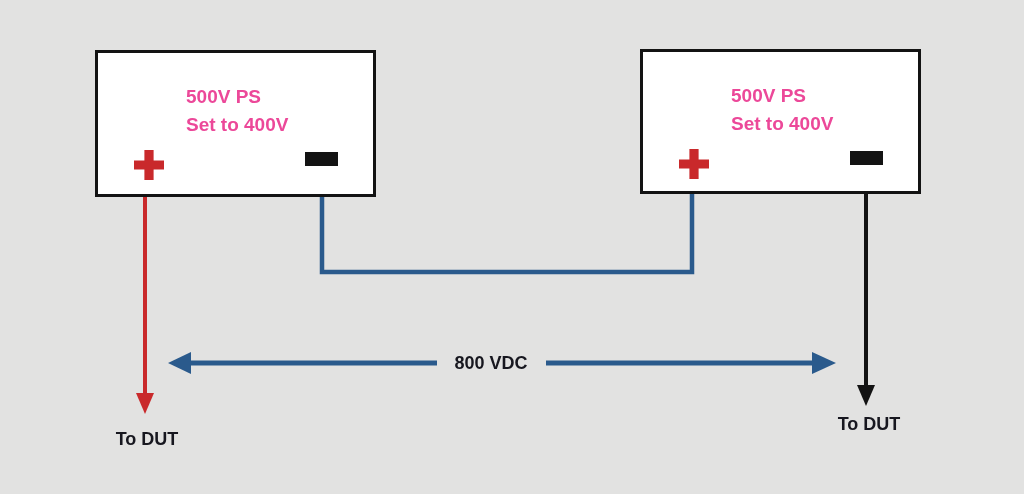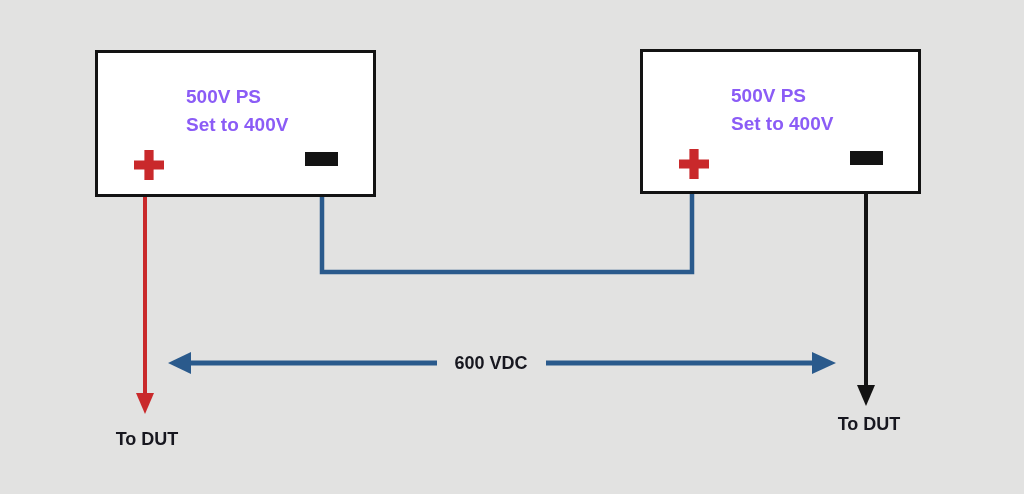--- a/index.html
+++ b/index.html
@@ -28,21 +28,21 @@
     border: 3px solid #131313;
     z-index: 2;
   }
   .ps-box.left  { left: 95px;  top: 50px; height: 147px; }
   .ps-box.right { left: 640px; top: 49px; height: 145px; }
   .ps-label {
     position: absolute;
     left: 88px; top: 30px;
     font-size: 19px;
     font-weight: bold;
-    color: #8b5cf6;
+    color: #ec4899;
     line-height: 28px;
     white-space: nowrap;
   }
   .terminal-plus {
     position: absolute;
     left: 36px; top: 97px;
     width: 30px; height: 30px;
   }
   .terminal-minus {
     position: absolute;
@@ -102,17 +102,17 @@
       <div>Set to 400V</div>
     </div>
     <svg class="terminal-plus" viewBox="0 0 30 30" xmlns="http://www.w3.org/2000/svg">
       <path d="M10.4 0 h9.2 v10.4 H30 v9.2 H19.6 V30 h-9.2 V19.6 H0 v-9.2 h10.4 Z" fill="#c9292b"></path>
     </svg>
     <svg class="terminal-minus" viewBox="0 0 33 14" xmlns="http://www.w3.org/2000/svg">
       <rect x="0" y="0" width="33" height="14" fill="#131313"></rect>
     </svg>
   </div>
 
-  <div class="float-label bus-label">600 VDC</div>
+  <div class="float-label bus-label">800 VDC</div>
   <div class="float-label dut-left">To DUT</div>
   <div class="float-label dut-right">To DUT</div>
 
 </div>
 
 </body></html>

